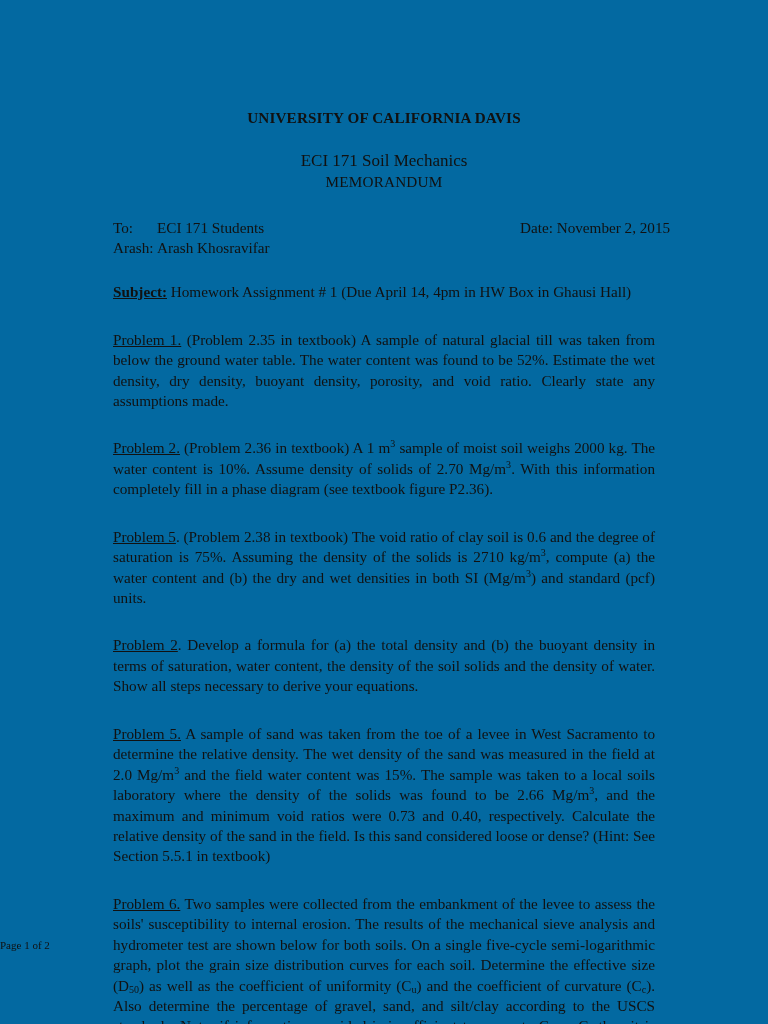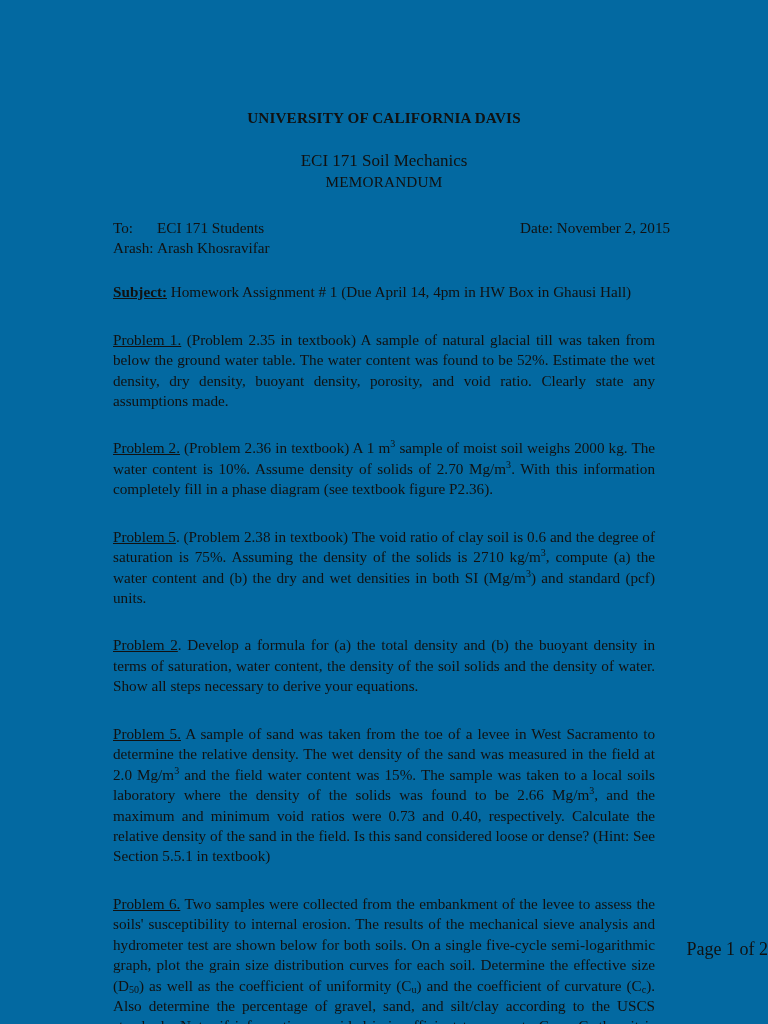--- a/index.html
+++ b/index.html
@@ -101,22 +101,22 @@
   sub {
     font-size: 0.66em;
     vertical-align: -0.22em;
     line-height: 0;
   }
   .footer {
     position: absolute;
     left: 0;
     right: 0;
     top: 939px;
-    text-align: right;
-    font-size: 18px;
+    text-align: left;
+    font-size: 11px;
   }
 </style>
 </head>
 <body>
 
 <div class="page">
 
   <div class="content">
 
     <div class="hdr-block">

